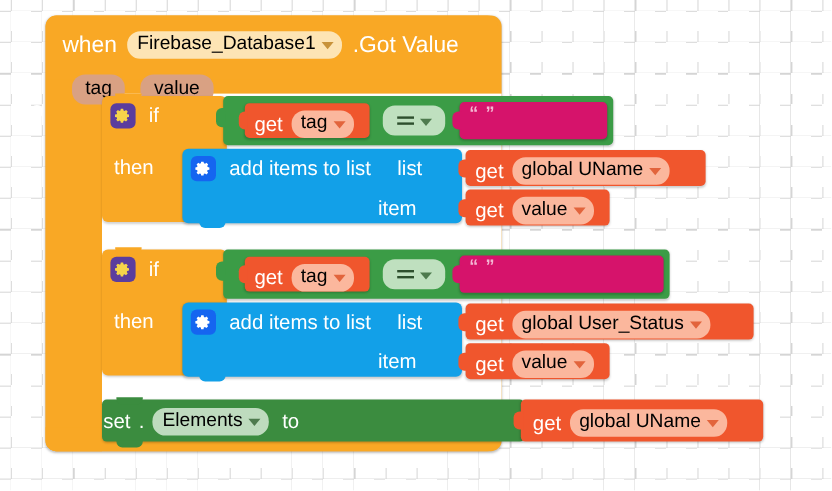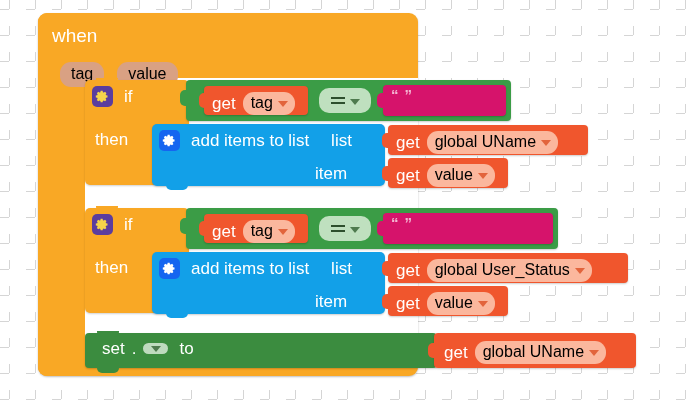--- a/index.html
+++ b/index.html
@@ -120,20 +120,25 @@
 
   <div class="blk" id="when-block"></div>
 
   <div class="blk" style="left:83px;top:78px;width:335px;height:287px;background:#ffffff;"></div>
   <div class="blk" style="left:38px;top:66px;width:47px;height:310px;background:#f9a825;border-radius:0 0 0 9px;"></div>
   <div class="blk" style="left:38px;top:356px;width:377px;height:20px;background:#f9a825;border-radius:0 0 9px 9px;"></div>
 
   <div class="blk" id="when-header">
     <div id="when-row">
       <span class="lbl">when</span>
+      <span class="field fld-component">
+        <span>Firebase_Database1</span>
+        <span class="caret"></span>
+      </span>
+      <span class="lbl">.Got Value</span>
     </div>
     <div id="params-row">
       <span class="param">tag</span>
       <span class="param">value</span>
     </div>
   </div>
 
   <div class="blk" id="do-label">
     <span class="lbl">do</span>
   </div>
@@ -295,24 +300,25 @@
     <span class="field fld-var">
       <span>value</span>
       <span class="caret"></span>
     </span>
   </div>
 
   <div class="blk set-blk" style="left:85px;top:333px;width:352px;height:35px;"></div>
   <div class="blk" style="left:97px;top:331px;width:22px;height:6px;background:#3b8c3f;border-radius:0 0 5px 5px;"></div>
   <div class="blk" style="left:97px;top:367px;width:22px;height:6px;background:#3b8c3f;border-radius:0 0 5px 5px;"></div>
 
-  <div class="set-inner" style="left:102px;top:340px;">
+  <div class="set-inner" style="left:86px;top:340px;">
     <span class="lbl">set</span>
     <span class="lbl">.</span>
     <span class="field fld-set">
+      <span>Elements</span>
       <span class="caret"></span>
     </span>
     <span class="lbl" style="margin-left:4px;">to</span>
   </div>
 
   <div class="blk var-blk" style="left:434px;top:333px;width:202px;height:35px;"></div>
   <div class="blk" style="left:428px;top:343px;width:8px;height:15px;background:#f0562d;border-radius:5px 0 0 5px;"></div>
   <div class="var-inner" style="left:444px;top:341px;">
     <span class="lbl">get</span>
     <span class="field fld-var">

